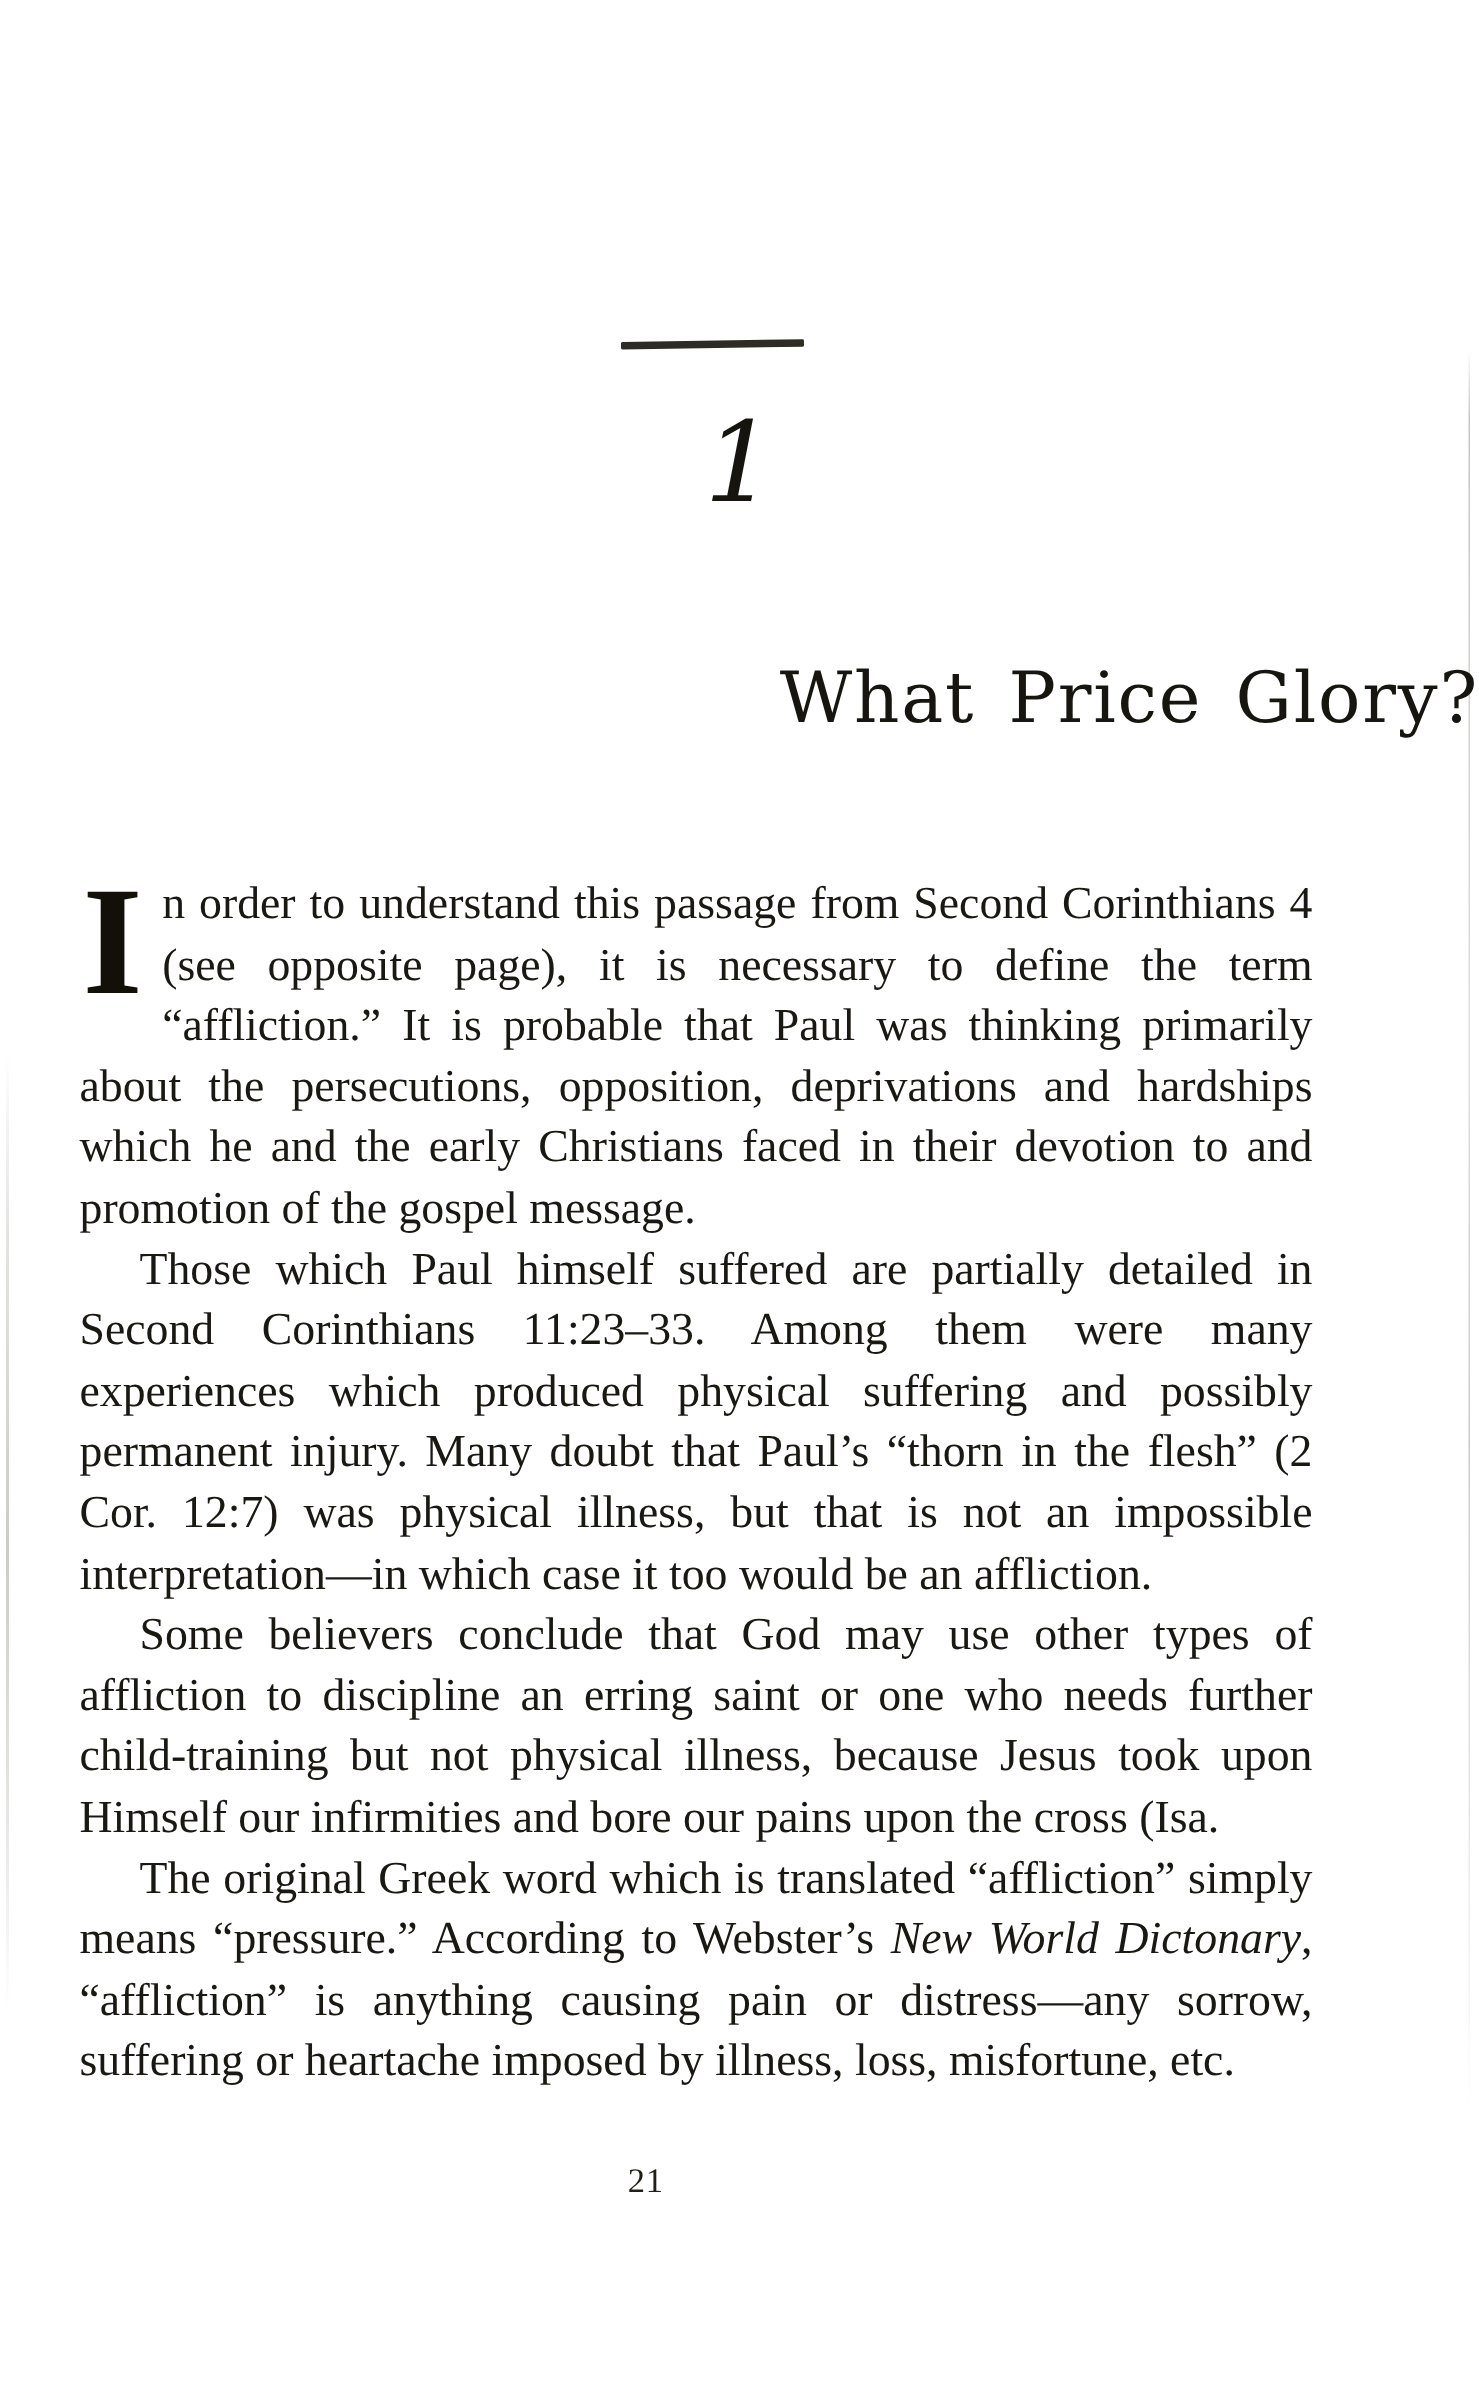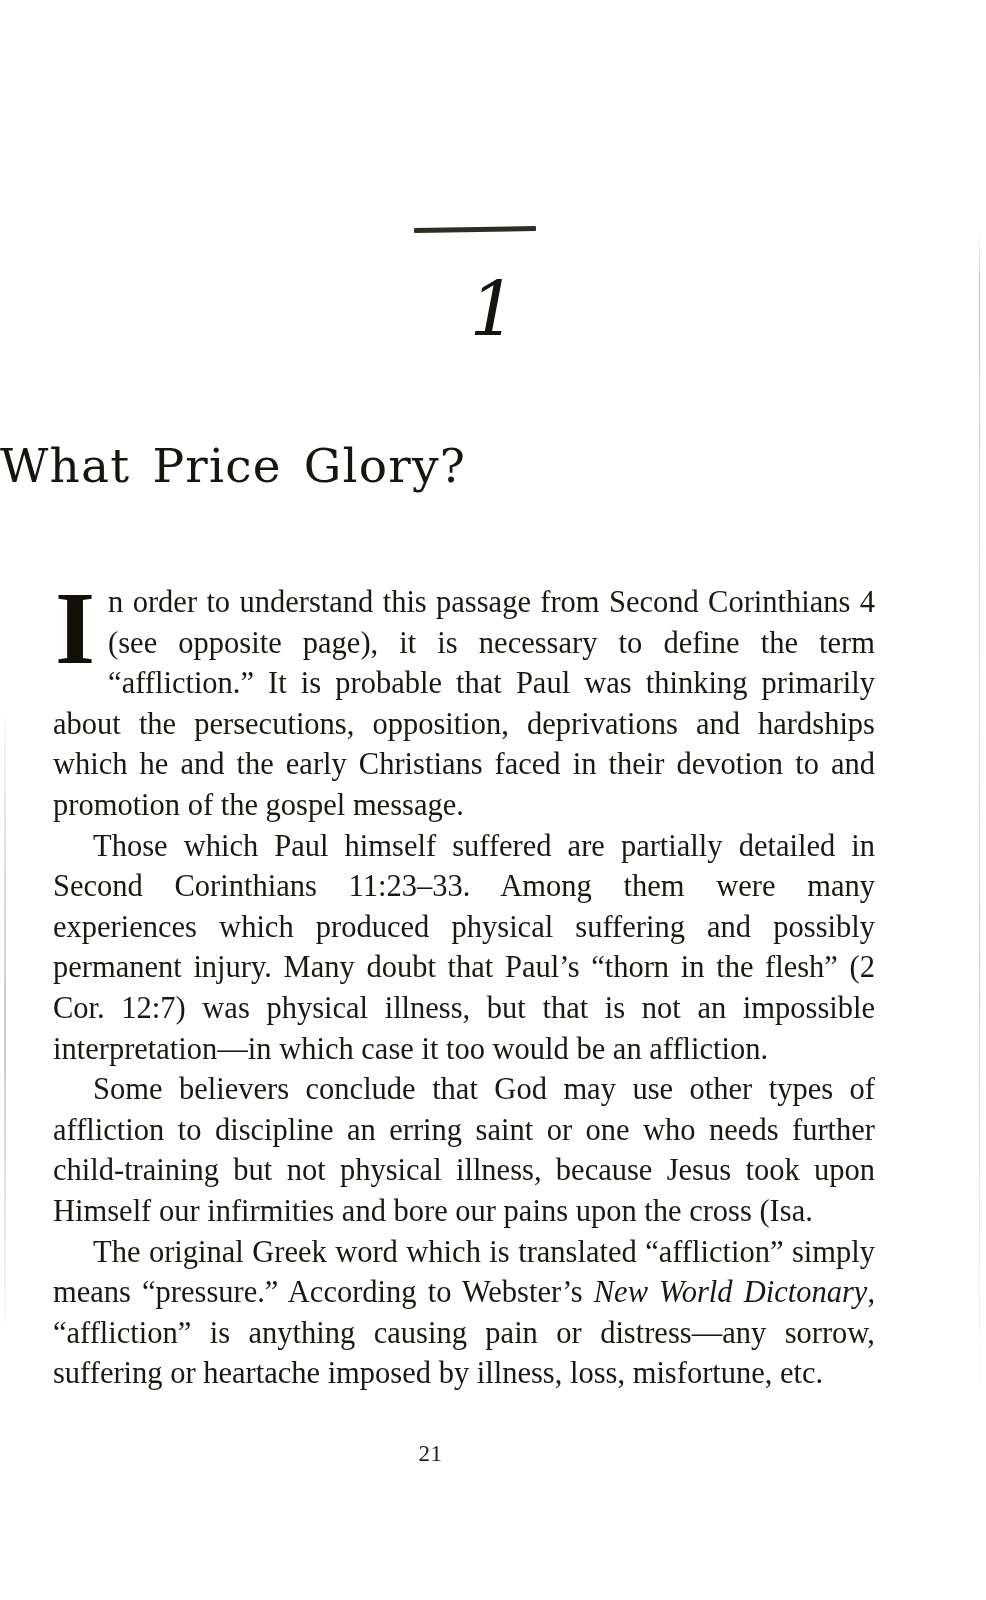--- a/index.html
+++ b/index.html
@@ -79,21 +79,21 @@
     line-height: 1;
     color: #15140f;
     letter-spacing: 0;
   }
 
   .chapter-title {
     position: absolute;
     top: 440px;
     left: 0;
     width: 986px;
-    text-align: left;
+    text-align: right;
     font-family: "DejaVu Serif", serif;
     font-size: 47px;
     font-weight: 400;
     line-height: 1.1;
     color: #16150f;
     letter-spacing: 1.2px;
     word-spacing: 6px;
   }
 
   

